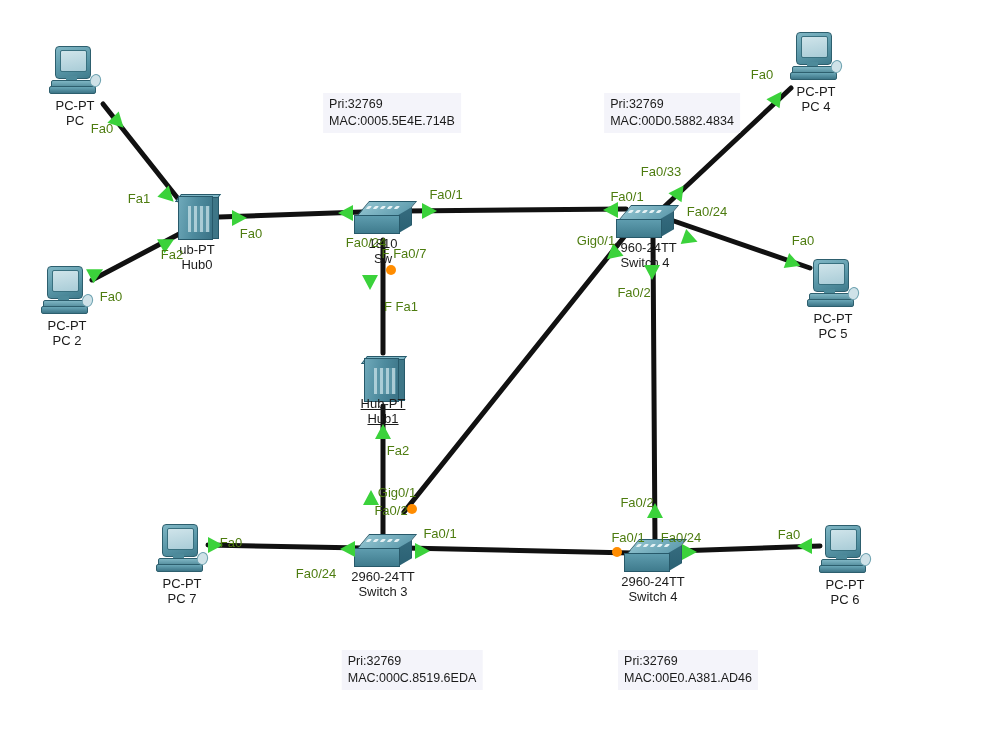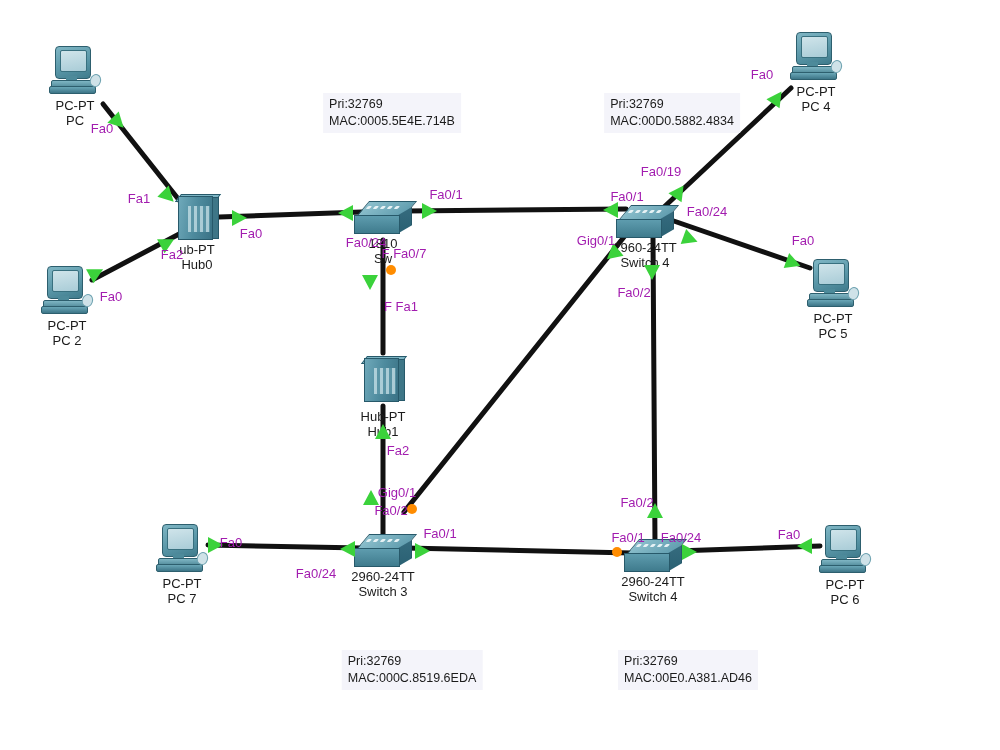--- a/index.html
+++ b/index.html
@@ -43,21 +43,21 @@
     font-size: 13px;
     color: #1b1b1b;
     line-height: 15px;
     pointer-events: none;
   }
   .port-label {
     position: absolute;
     transform: translate(-50%, -50%);
     white-space: nowrap;
     font-size: 13px;
-    color: #a21caf;
+    color: #4d7c0f;
     background: transparent;
   }
   .info-box {
     position: absolute;
     transform: translate(-50%, -50%);
     white-space: nowrap;
     font-size: 12.5px;
     line-height: 17px;
     color: #1b1b1b;
     background: #f4f4fa;
@@ -392,21 +392,21 @@
       <div class="node" style="left: 383px; top: 380px;">
         <div class="node-art">
           <div class="hub">
             <div class="top"></div>
             <div class="side"></div>
             <div class="body">
               <div class="slots"></div>
             </div>
           </div>
         </div>
-        <div class="node-label" style="top: 29px;">
+        <div class="node-label" style="top: 16px; text-decoration: underline;">
           <div>Hub-PT</div>
           <div>Hub1</div>
         </div>
       </div>
       <div class="node" style="left: 383px; top: 218px;">
         <div class="node-art">
           <div class="sw">
             <div class="top"></div>
             <div class="dots">
               <i style="left:0px"></i>
@@ -570,21 +570,21 @@
       <div class="port-label" style="left: 139px; top: 198px;">Fa1</div>
       <div class="port-label" style="left: 172px; top: 254px;">Fa2</div>
       <div class="port-label" style="left: 111px; top: 296px;">Fa0</div>
       <div class="port-label" style="left: 251px; top: 233px;">Fa0</div>
       <div class="port-label" style="left: 366px; top: 242px;">Fa0/24</div>
       <div class="port-label" style="left: 446px; top: 194px;">Fa0/1</div>
       <div class="port-label" style="left: 404px; top: 253px;">F Fa0/7</div>
       <div class="port-label" style="left: 401px; top: 306px;">F Fa1</div>
       <div class="port-label" style="left: 398px; top: 450px;">Fa2</div>
       <div class="port-label" style="left: 627px; top: 196px;">Fa0/1</div>
-      <div class="port-label" style="left: 661px; top: 171px;">Fa0/19</div>
+      <div class="port-label" style="left: 661px; top: 171px;">Fa0/33</div>
       <div class="port-label" style="left: 707px; top: 211px;">Fa0/24</div>
       <div class="port-label" style="left: 596px; top: 240px;">Gig0/1</div>
       <div class="port-label" style="left: 634px; top: 292px;">Fa0/2</div>
       <div class="port-label" style="left: 762px; top: 74px;">Fa0</div>
       <div class="port-label" style="left: 803px; top: 240px;">Fa0</div>
       <div class="port-label" style="left: 397px; top: 492px;">Gig0/1</div>
       <div class="port-label" style="left: 391px; top: 510px;">Fa0/2</div>
       <div class="port-label" style="left: 440px; top: 533px;">Fa0/1</div>
       <div class="port-label" style="left: 316px; top: 573px;">Fa0/24</div>
       <div class="port-label" style="left: 231px; top: 542px;">Fa0</div>

